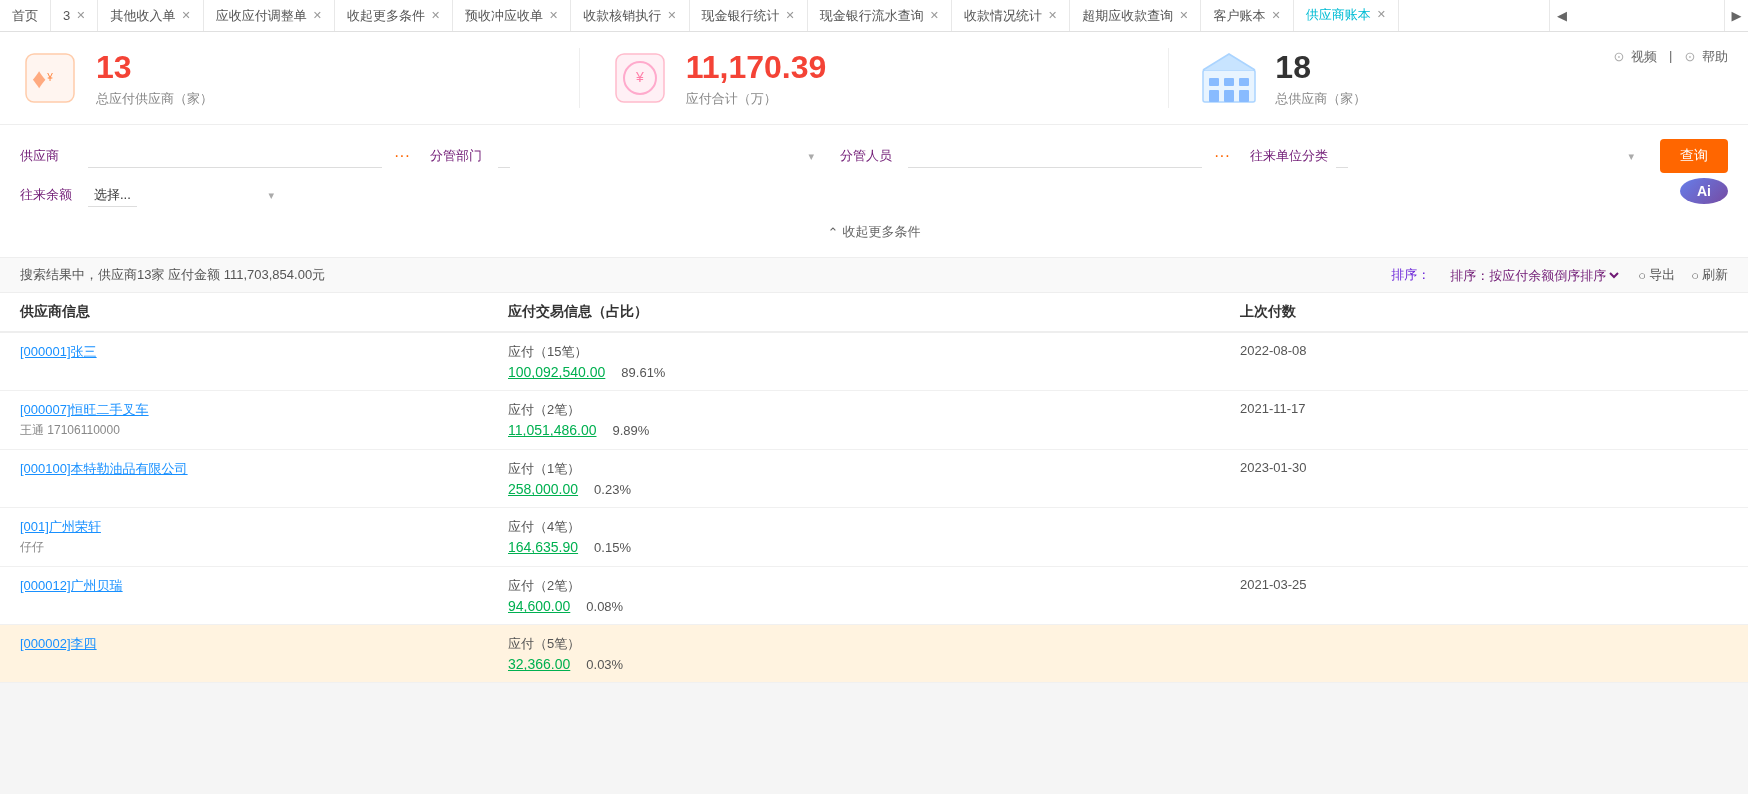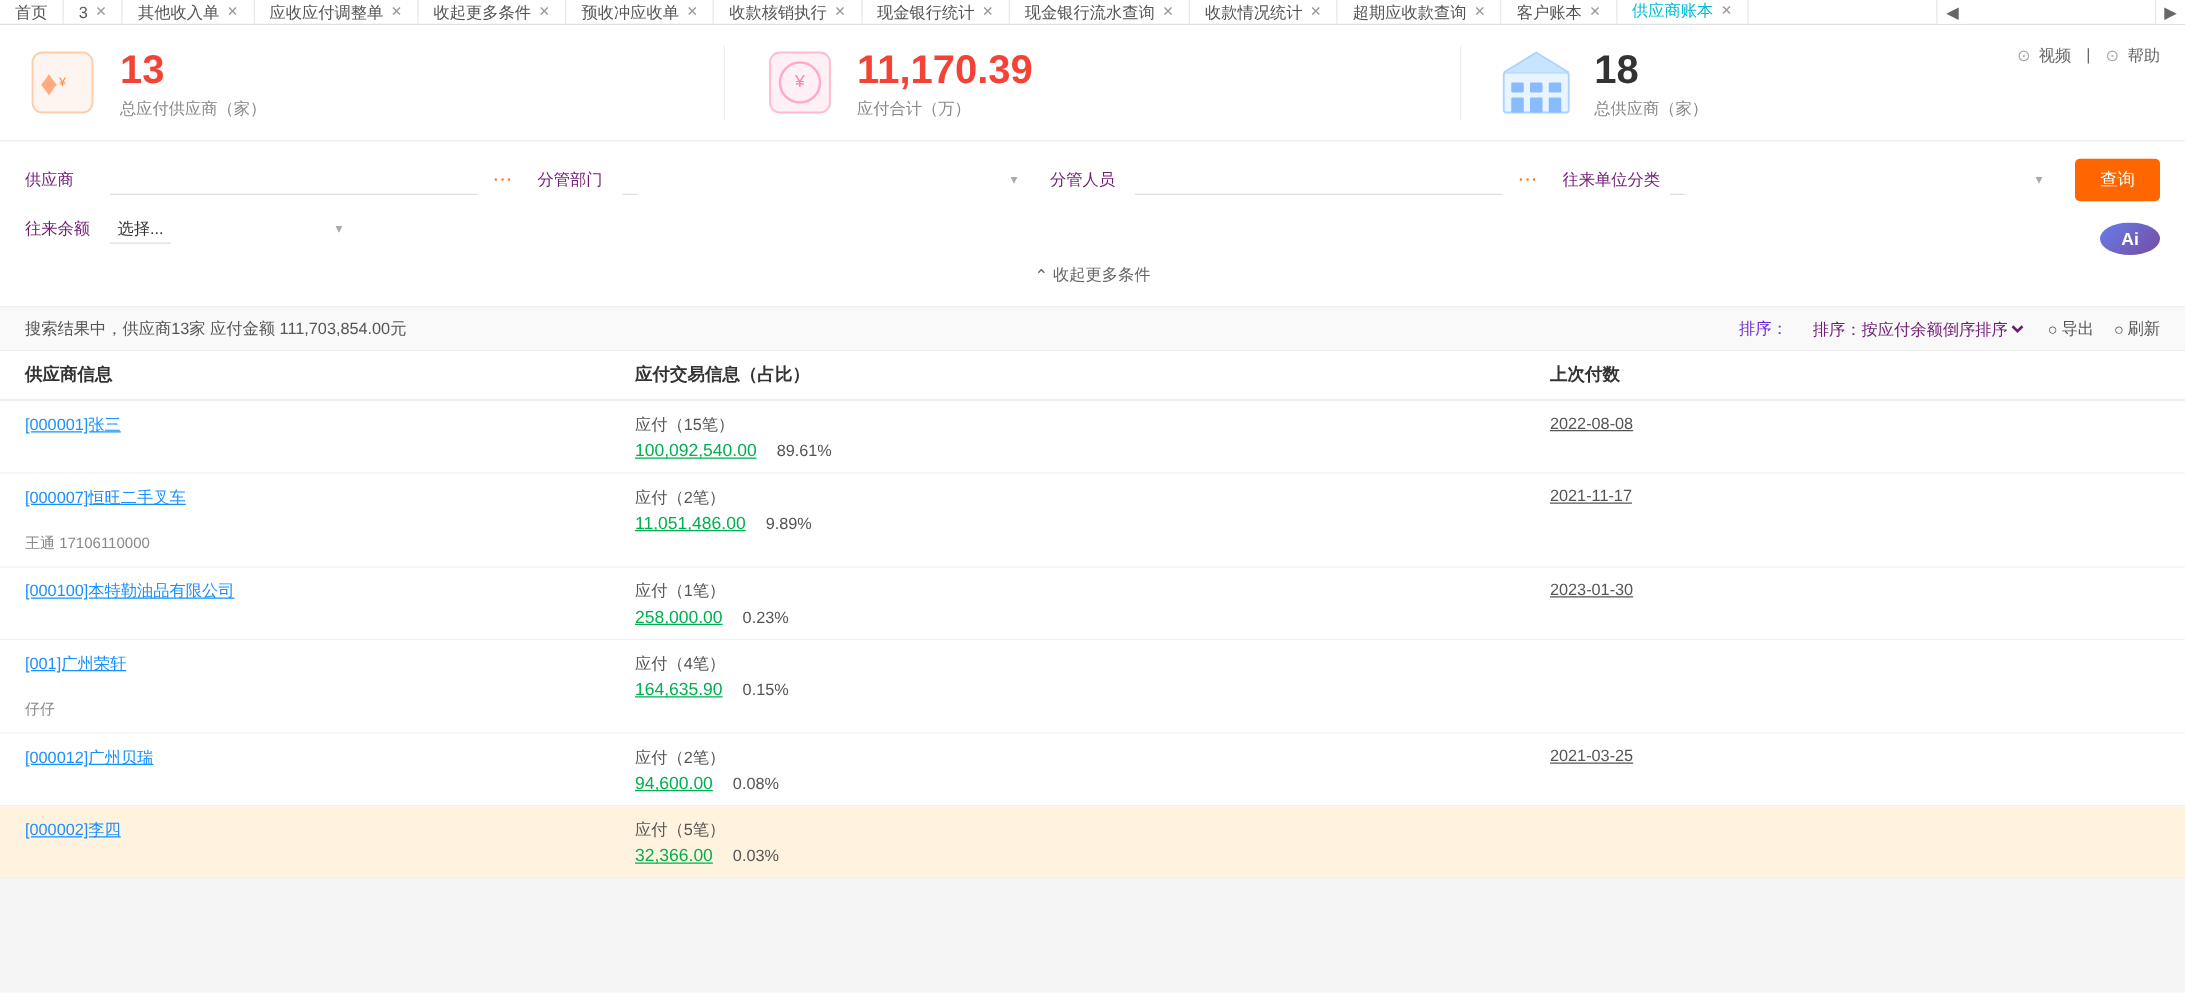--- a/index.html
+++ b/index.html
@@ -1,21 +1,21 @@
 <!DOCTYPE html>
 <html><head>
   <meta charset="utf-8">
   <style>
     * { margin: 0; padding: 0; box-sizing: border-box; }
     body { font-family: "Microsoft YaHei", "PingFang SC", Arial, sans-serif; font-size: 13px; background: #f5f5f5; color: #333; overflow-x: hidden; }
 
     
     .top-nav {
       display: flex; align-items: center; background: #fff; border-bottom: 1px solid #e0e0e0;
-      height: 20px; overflow: hidden; white-space: nowrap;
+      height: 32px; overflow: hidden; white-space: nowrap;
     }
     .nav-tab {
       display: inline-flex; align-items: center; padding: 0 12px; height: 36px;
       border-right: 1px solid #e8e8e8; cursor: pointer; font-size: 13px; color: #555;
       flex-shrink: 0;
     }
     .nav-tab.active { color: #00bcd4; border-bottom: 2px solid #00bcd4; }
     .nav-tab .close-icon { margin-left: 6px; color: #999; font-size: 11px; }
     .nav-arrow { width: 24px; height: 36px; display: flex; align-items: center; justify-content: center; cursor: pointer; border-left: 1px solid #e8e8e8; background: #fff; color: #666; flex-shrink: 0; margin-left: auto; }
 
@@ -81,26 +81,26 @@
       padding: 10px 20px; border-bottom: 2px solid #eee;
       font-weight: bold; color: #333; font-size: 14px;
     }
     .table-row {
       display: grid; grid-template-columns: 2fr 3fr 2fr;
       padding: 10px 20px; border-bottom: 1px solid #f0f0f0;
       align-items: start;
     }
     .table-row.highlighted { background: #fff3e0; }
     .supplier-link { color: #1890ff; text-decoration: underline; cursor: pointer; font-size: 13px; }
-    .supplier-sub { color: #888; font-size: 12px; margin-top: 19px; }
+    .supplier-sub { color: #888; font-size: 12px; margin-top: 3px; }
     .tx-label { color: #555; font-size: 13px; }
     .tx-amount { color: #00b050; font-size: 14px; font-weight: 500; text-decoration: underline; cursor: pointer; margin-top: 3px; }
     .tx-percent { color: #555; font-size: 13px; margin-left: 16px; }
     .tx-row { display: flex; align-items: baseline; gap: 0; }
-    .last-pay { color: #555; font-size: 13px; text-decoration: underline; }
+    .last-pay { color: #555; font-size: 13px; }
 
     
     .ai-badge {
       position: fixed; right: 20px; top: 178px;
       background: linear-gradient(135deg, #667eea, #764ba2);
       color: white; border-radius: 50%; width: 48px; height: 26px;
       display: flex; align-items: center; justify-content: center;
       font-size: 14px; font-weight: bold; cursor: pointer; z-index: 100;
     }
   </style>

